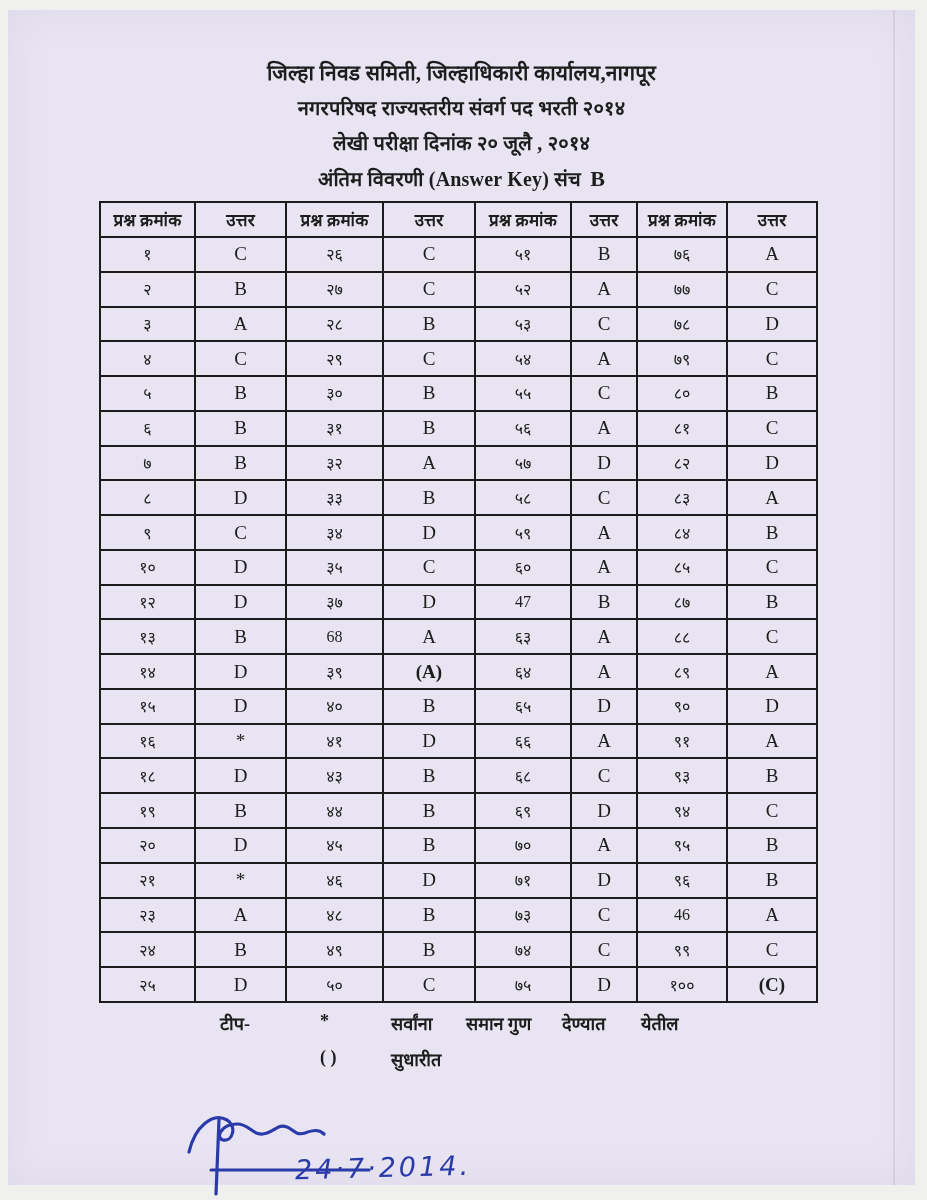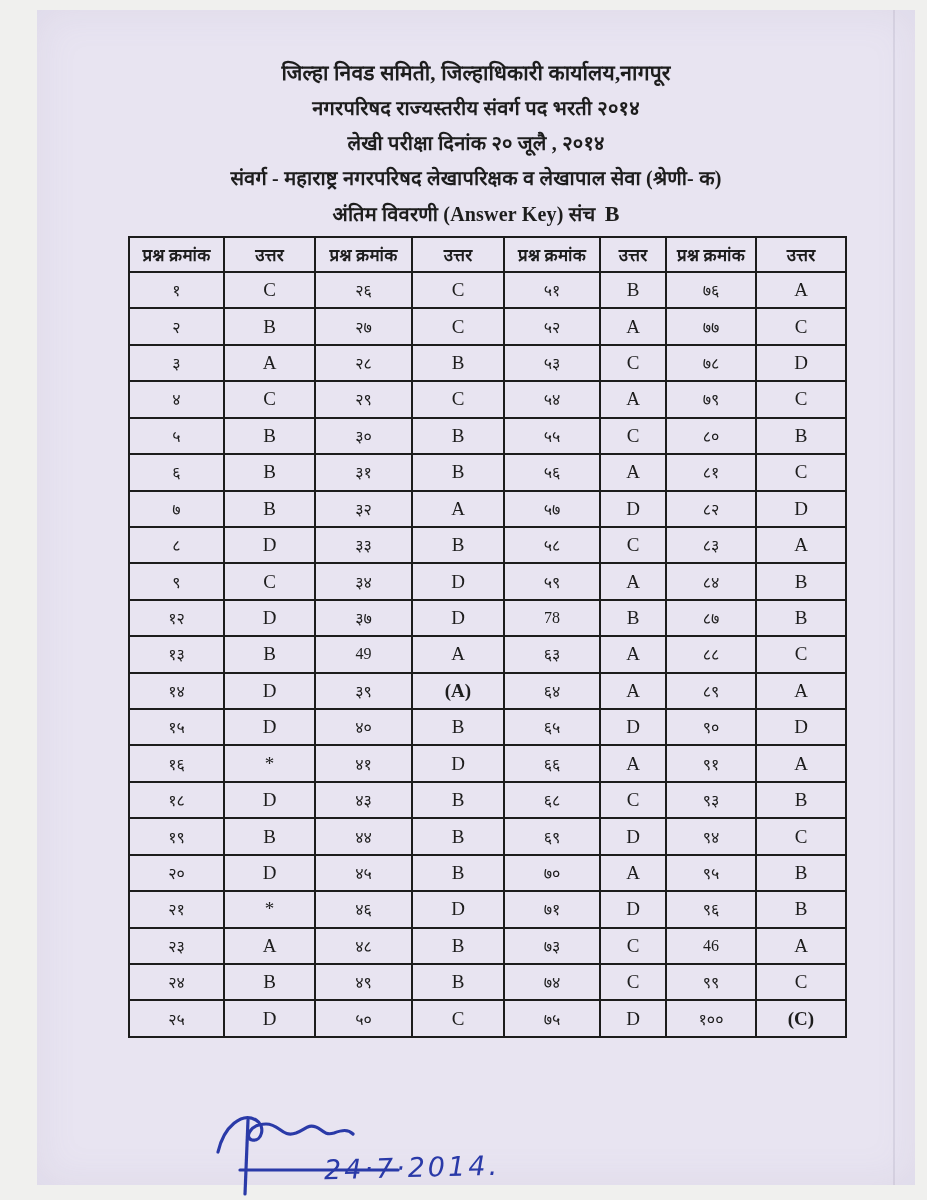--- a/index.html
+++ b/index.html
@@ -9,21 +9,20 @@
     position:relative;
     font-family:"Liberation Serif", serif;
     color:#1d1d1d;
     overflow:hidden;
   }
   .paper{
     position:absolute;
     left:8px;top:10px;right:12px;bottom:15px;
     background:#e8e4f1;
     box-shadow:inset 0 0 40px rgba(150,140,170,0.12);
-    margin-left:29px;
   }
   .crease{
     position:absolute;right:20px;top:0;bottom:0;width:2px;
     background:rgba(120,110,145,0.14);
   }
   
   .titles{
     padding-top:50px;
     text-align:center;
     font-weight:600;
@@ -98,21 +97,20 @@
 </head>
 <body>
 
 <div class="paper">
   <div class="crease"></div>
 
   <div class="titles">
     <div class="tline t1">जिल्हा निवड समिती, जिल्हाधिकारी कार्यालय,नागपूर</div>
     <div class="tline">नगरपरिषद राज्यस्तरीय संवर्ग पद भरती  २०१४</div>
     <div class="tline">लेखी परीक्षा दिनांक २० जूलै , २०१४</div>
-    <div class="tline">संवर्ग - महाराष्ट्र  नगरपरिषद लेखापरिक्षक व लेखापाल सेवा (श्रेणी- क)</div>
     <div class="tline t5">
       <span>अंतिम विवरणी (Answer Key) संच</span>
       <span class="set">B</span>
     </div>
   </div>
 
   <table class="akey">
     <colgroup>
       <col style="width:95px">
         <col style="width:91px">
@@ -220,33 +218,43 @@
           <td class="qno">९</td>
           <td class="ans">C</td>
           <td class="qno">३४</td>
           <td class="ans">D</td>
           <td class="qno">५९</td>
           <td class="ans">A</td>
           <td class="qno">८४</td>
           <td class="ans">B</td>
         </tr>
         <tr>
+          <td class="qno">१०</td>
+          <td class="ans">D</td>
+          <td class="qno">३५</td>
+          <td class="ans">C</td>
+          <td class="qno">६०</td>
+          <td class="ans">A</td>
+          <td class="qno">८५</td>
+          <td class="ans">C</td>
+        </tr>
+        <tr>
           <td class="qno">१२</td>
           <td class="ans">D</td>
           <td class="qno">३७</td>
           <td class="ans">D</td>
-          <td class="qno">78</td>
+          <td class="qno">47</td>
           <td class="ans">B</td>
           <td class="qno">८७</td>
           <td class="ans">B</td>
         </tr>
         <tr>
           <td class="qno">१३</td>
           <td class="ans">B</td>
-          <td class="qno">49</td>
+          <td class="qno">68</td>
           <td class="ans">A</td>
           <td class="qno">६३</td>
           <td class="ans">A</td>
           <td class="qno">८८</td>
           <td class="ans">C</td>
         </tr>
         <tr>
           <td class="qno">१४</td>
           <td class="ans">D</td>
           <td class="qno">३९</td>
@@ -342,20 +350,34 @@
           <td class="qno">५०</td>
           <td class="ans">C</td>
           <td class="qno">७५</td>
           <td class="ans">D</td>
           <td class="qno">१००</td>
           <td class="ans bold">(C)</td>
         </tr>
       </tbody>
   </table>
 
+  <div class="notes">
+    <div id="note1">
+        <span>टीप-</span>
+        <span>*</span>
+        <span>सर्वांना</span>
+        <span>समान गुण</span>
+        <span>देण्यात</span>
+        <span>येतील</span>
+      </div>
+    <div id="note2">
+        <span>( )</span>
+        <span>सुधारीत</span>
+      </div>
+  </div>
 
   <div class="sig">
     <svg width="210" height="100" viewBox="0 0 210 100">
       <g fill="none" stroke="#2a3aa8" stroke-width="3.2" stroke-linecap="round" stroke-linejoin="round">
         <path d="M6,52 C12,26 30,12 44,20 C54,26 50,42 40,40 C32,38 38,24 54,24 C68,24 70,38 84,33 C94,29 96,24 104,27 C110,29 112,36 122,33 C130,30 136,29 141,34"></path>
         <path d="M36,20 L33,94"></path>
         <path d="M28,70 L186,70"></path>
       </g>
     </svg>
     <div class="date" style="color: rgb(42, 58, 168);">24·7·2014.</div>

